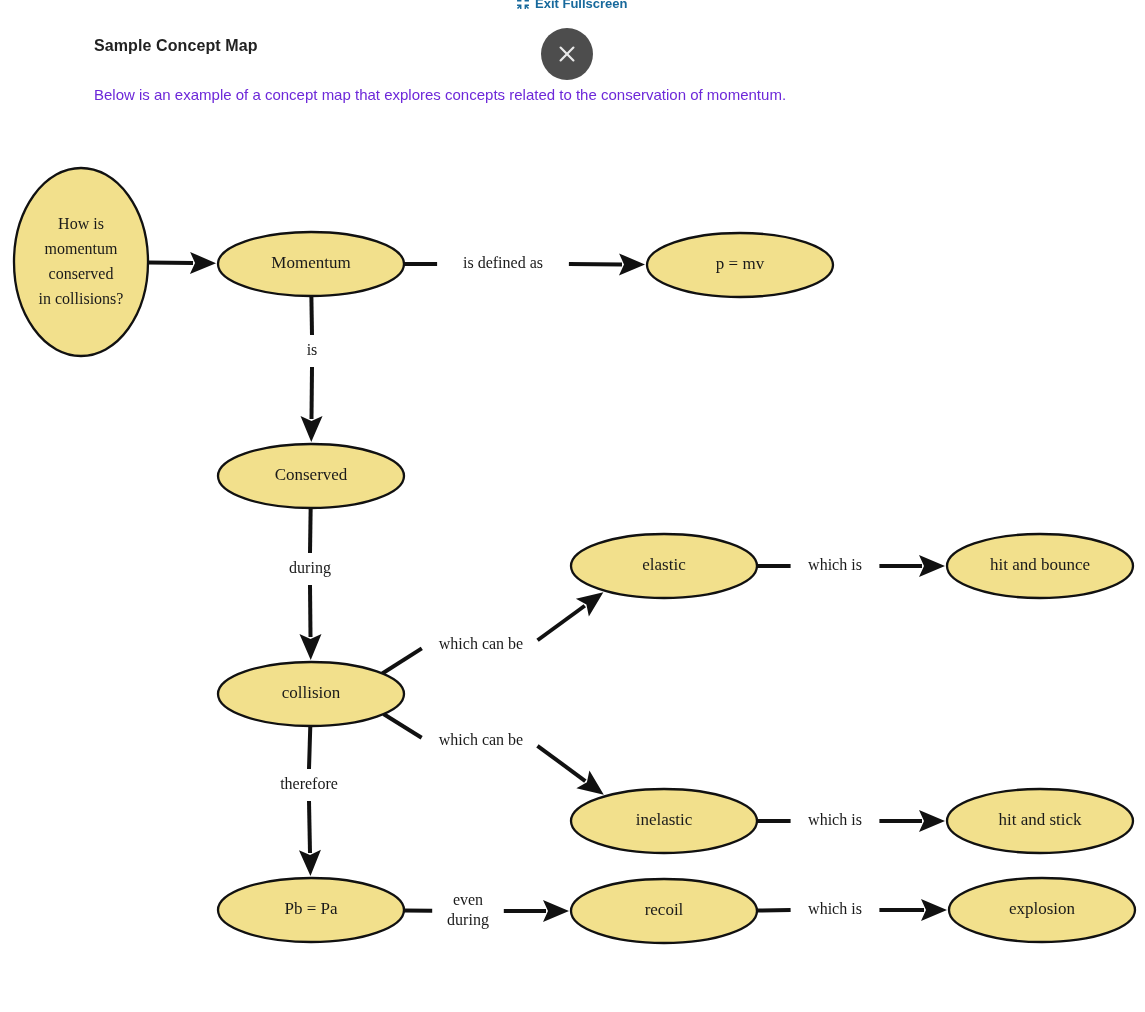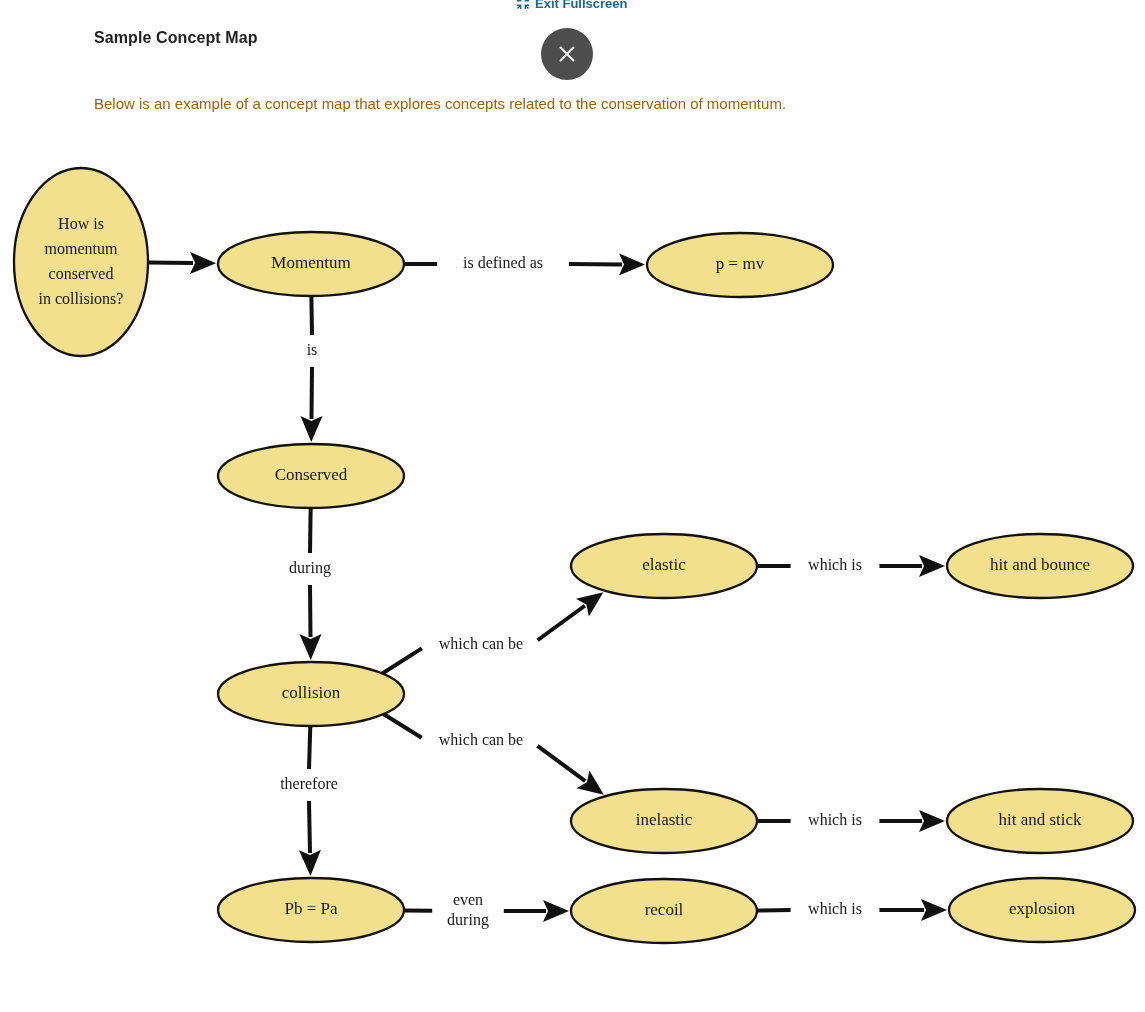--- a/index.html
+++ b/index.html
@@ -26,27 +26,27 @@
     position:absolute;left:541px;top:28px;
     width:52px;height:52px;border-radius:50%;
     background:#4d4d4d;
     display:flex;align-items:center;justify-content:center;
     cursor:pointer;
   }
   #close-button svg{display:block;}
 
   
   #page-title{
-    position:absolute;left:94px;top:18px;
+    position:absolute;left:94px;top:26px;
     font-size:16px;font-weight:bold;color:#222222;
     letter-spacing:.1px;
   }
   #page-description{
-    position:absolute;left:94px;top:80px;
-    font-size:15px;color:#a16207;white-space:nowrap;
+    position:absolute;left:94px;top:71px;
+    font-size:15px;color:#6d28d9;white-space:nowrap;
   }
 
   
   #concept-map{
     position:absolute;left:0;top:0;width:1145px;height:1012px;
   }
   .node-shape{ stroke:#111111; stroke-width:2.3; }
   .node-label{
     font-family:"Liberation Serif", serif;
     font-size:17px;

